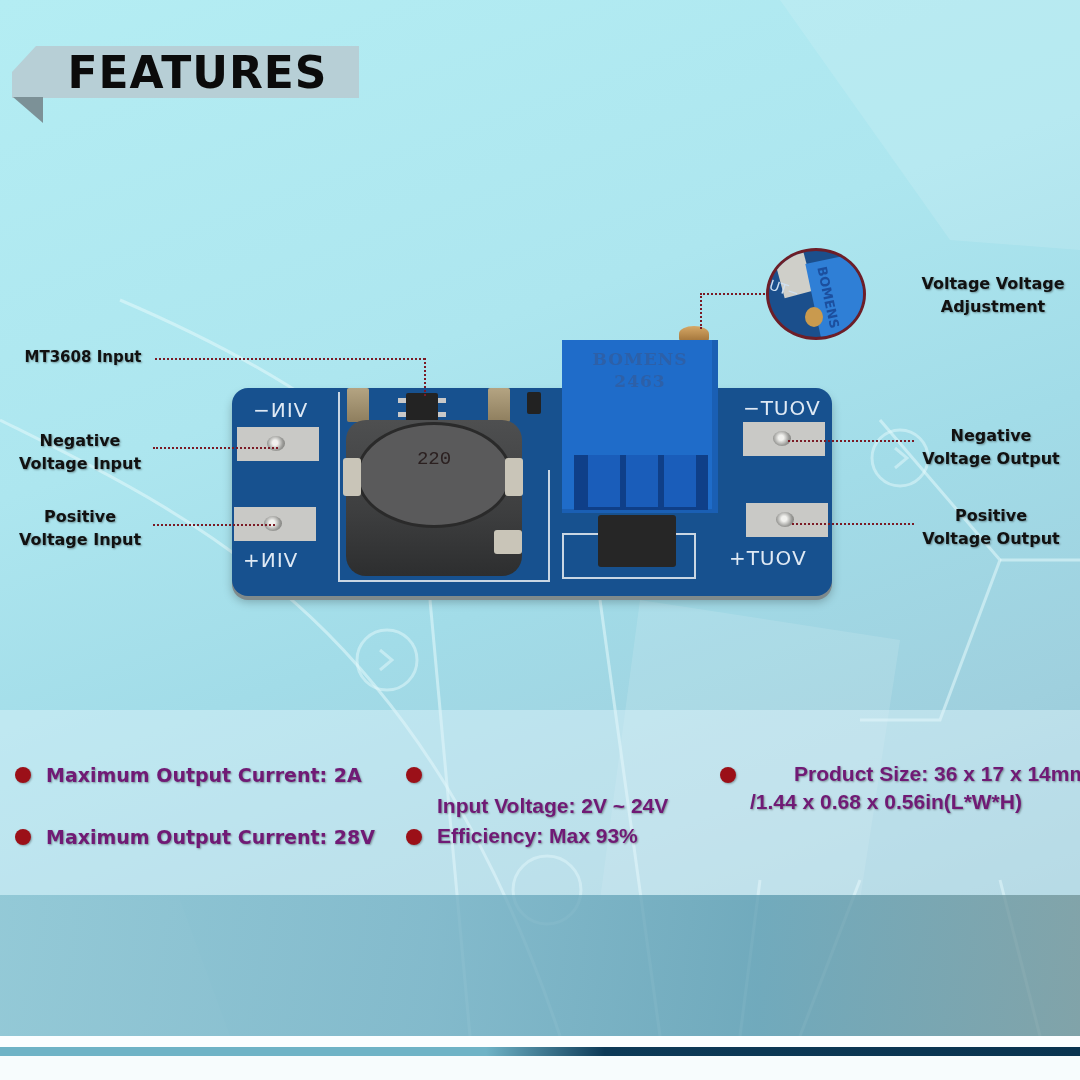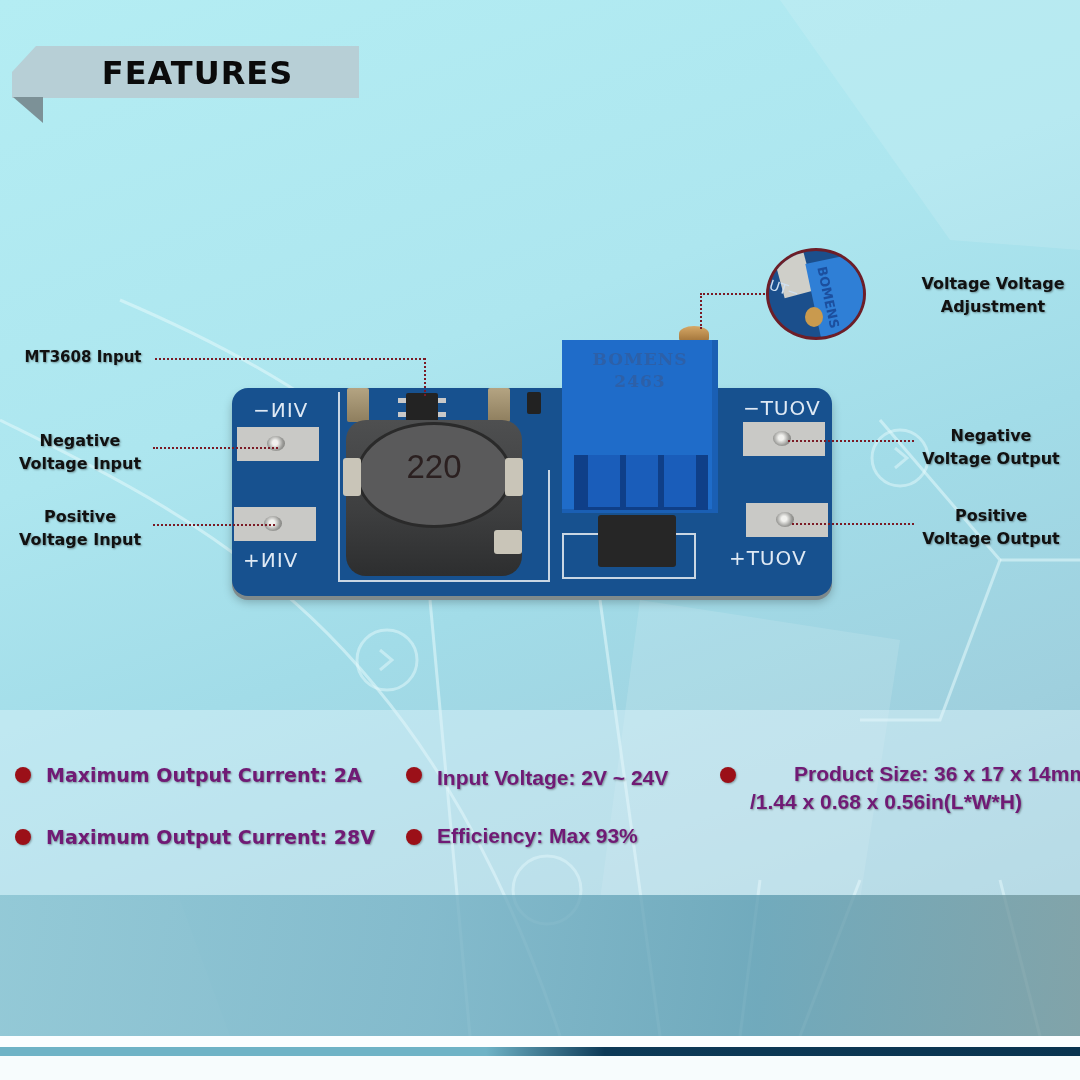--- a/index.html
+++ b/index.html
@@ -22,21 +22,21 @@
   .stripe-bottom { position: absolute; left: 0; top: 1056px; width: 1080px; height: 24px; background: #f7fcfd; }
 
   
   .ribbon { position: absolute; left: 36px; top: 46px; width: 323px; height: 52px; background: #b7cfd6; }
   .ribbon-tail { position: absolute; left: 12px; top: 46px; width: 0; height: 0;
                  border-top: 26px solid transparent; border-bottom: 26px solid #b7cfd6;
                  border-right: 24px solid #b7cfd6; }
   .ribbon-fold { position: absolute; left: 13px; top: 97px; width: 0; height: 0;
                  border-top: 26px solid #7c9197; border-left: 30px solid transparent; }
   .ribbon-title { position: absolute; left: 36px; top: 46px; width: 323px; height: 52px; line-height: 54px;
-                  text-align: center; font-family: "DejaVu Sans", sans-serif; font-weight: bold; font-size: 32px;
+                  text-align: center; font-family: "DejaVu Sans", sans-serif; font-weight: bold; font-size: 44px;
                   letter-spacing: 1px; color: #0b0b0b; }
 
   
   .label { position: absolute; font-family: "DejaVu Sans", sans-serif; font-weight: bold; font-size: 16px;
            line-height: 23px; color: #111; text-align: center;
            text-shadow: 1px 1px 2px rgba(0,0,0,.35); }
   .dotline { position: absolute; border-top: 2px dotted #7a1a24; height: 0; }
   .dotline-v { position: absolute; border-left: 2px dotted #7a1a24; width: 0; }
 
   
@@ -47,21 +47,21 @@
   .silk { position: absolute; color: #dfe9f4; font-family: "DejaVu Sans", sans-serif; font-size: 20px;
           letter-spacing: 1px; transform: scaleX(-1); }
   .pad { position: absolute; width: 82px; height: 34px; background: #c9c9c6; }
   .pad .hole { position: absolute; left: 30px; top: 9px; width: 18px; height: 15px; border-radius: 50%;
                background: radial-gradient(circle at 45% 45%, #f1f1ee 20%, #9a9a97 60%, #6c6c69 100%); }
   .inductor { position: absolute; left: 346px; top: 420px; width: 176px; height: 156px; border-radius: 20px;
               background: linear-gradient(180deg, #4e4f50 0%, #3d3e3f 60%, #2d2e2f 100%); }
   .ind-top { position: absolute; left: 356px; top: 422px; width: 150px; height: 100px; border-radius: 50%;
              background: #5a5a5b; border: 3px solid #2a2a2a; }
   .ind-text { position: absolute; left: 356px; top: 448px; width: 156px; text-align: center;
-              font-family: Liberation Sans, sans-serif; font-size: 33px; color: #2b2020; }
+              font-family: Liberation Mono, monospace; font-size: 19px; color: #2b2020; }
   .ind-tab { position: absolute; width: 18px; height: 38px; background: #c9c5b8; border-radius: 3px; }
   .cap { position: absolute; width: 22px; height: 34px; background: linear-gradient(180deg,#b4a482,#8e7e5e); border-radius: 2px; }
   .chip { position: absolute; left: 406px; top: 393px; width: 32px; height: 30px; background: #232323; border-radius: 2px; }
   .chip-pin { position: absolute; width: 8px; height: 5px; background: #c9c9c9; }
   .pot { position: absolute; left: 562px; top: 340px; width: 156px; height: 173px; background: #1f6cc9;
          box-shadow: inset -6px -4px 0 #1a5fb4; }
   .pot-text { position: absolute; left: 562px; top: 348px; width: 156px; text-align: center; font-family: "DejaVu Serif", serif;
               font-size: 17px; font-weight: bold; color: #2d60a8; line-height: 22px; letter-spacing: 1px; }
   .pot-slots { position: absolute; left: 574px; top: 455px; width: 134px; height: 55px; background: #0f3f88; }
   .pot-slot { position: absolute; top: 0; width: 32px; height: 52px; background: #1a5dba; }
@@ -229,21 +229,21 @@
 
 <div class="label" style="left:916px; top:504px; width:150px;">
   <div>Positive</div>
   <div>Voltage Output</div>
 </div>
 
 <div class="bullet" style="left:15px; top:767px;"></div>
 <div class="feat" style="left:46px; top:762px; font-size:19px;">Maximum Output Current: 2A</div>
 
 <div class="bullet" style="left:406px; top:767px;"></div>
-<div class="feat narrow" style="left:437px; top:765px;text-align:right;">Input Voltage: 2V ~ 24V</div>
+<div class="feat narrow" style="left:437px; top:793px;text-align:right;">Input Voltage: 2V ~ 24V</div>
 
 <div class="bullet" style="left:720px; top:767px;"></div>
 <div class="feat narrow" style="left:750px; top:761px;margin-left:44px;">Product Size: 36 x 17 x 14mm</div>
 <div class="feat narrow" style="left:750px; top:789px;">/1.44 x 0.68 x 0.56in(L*W*H)</div>
 
 <div class="bullet" style="left:15px; top:829px;"></div>
 <div class="feat" style="left:46px; top:824px; font-size:19px;">Maximum Output Current: 28V</div>
 
 <div class="bullet" style="left:406px; top:829px;"></div>
 <div class="feat narrow" style="left:437px; top:823px;text-align:center;">Efficiency: Max 93%</div>

